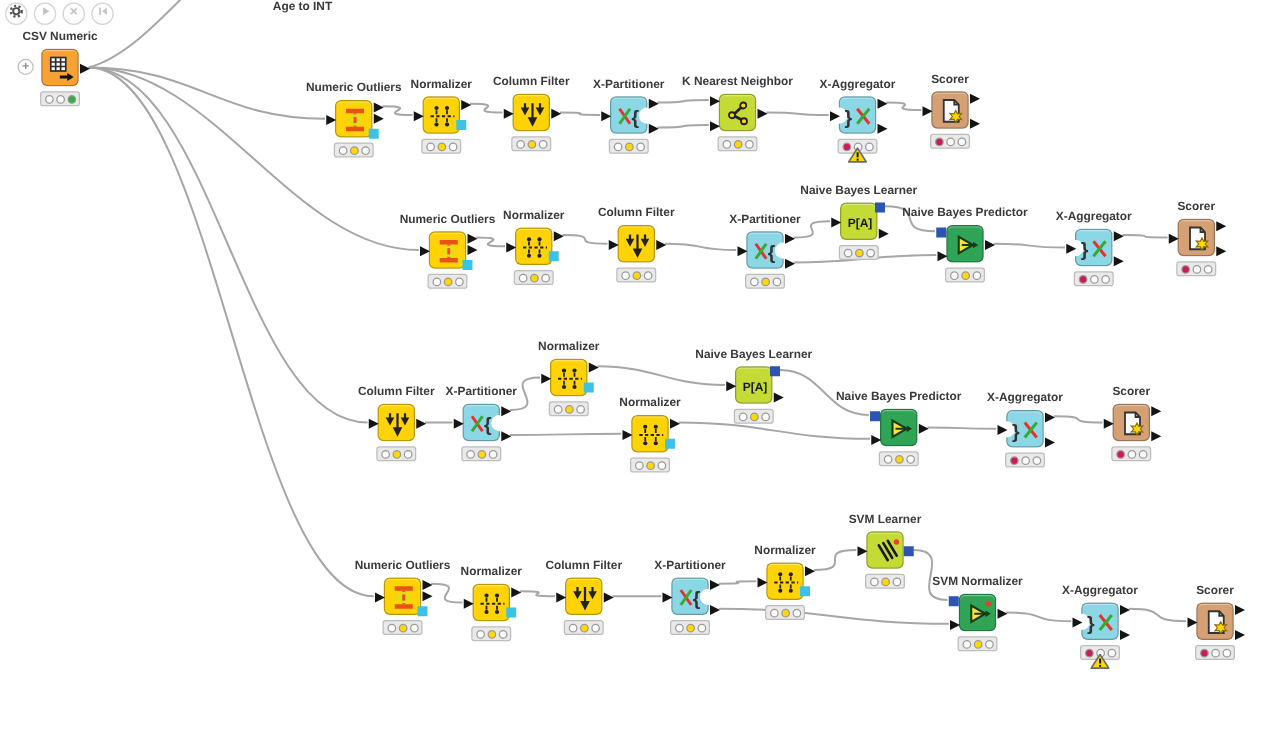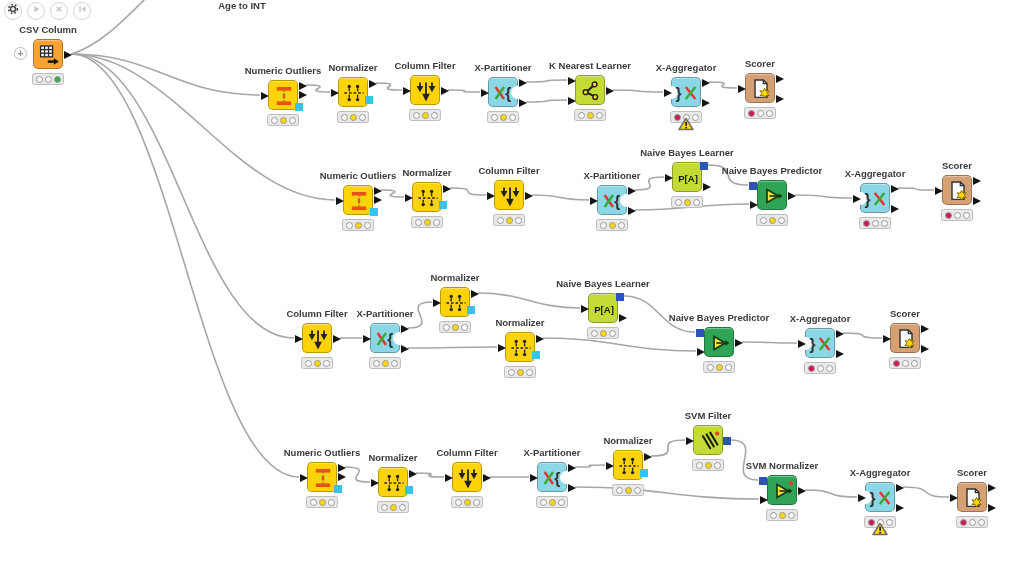--- a/index.html
+++ b/index.html
@@ -108,21 +108,21 @@
             <line x1="3" y1="8.5" x2="13" y2="8.5"></line>
             <line x1="6.3" y1="2.5" x2="6.3" y2="11.5"></line>
             <line x1="9.6" y1="2.5" x2="9.6" y2="11.5"></line>
           </g>
           <line x1="9" y1="15.5" x2="15" y2="15.5" stroke="#111" stroke-width="2"></line>
           <polygon points="14,12.8 18.3,15.5 14,18.2" fill="#111"></polygon>
         </svg>
         <div class="port-tri" style="left: 30px; top: 10.5px;"></div>
       </div>
       <div class="plus" style="left: 14px; top: 47px;">+</div>
-      <div class="nlabel" style="left: 48px; top: 24px;">CSV Column</div>
+      <div class="nlabel" style="left: 48px; top: 24px;">CSV Numeric</div>
       <div class="tlight" style="left: 32px; top: 73px;">
         <div class="lamp"></div>
         <div class="lamp"></div>
         <div class="lamp" style="background: rgb(53, 172, 70);"></div>
       </div>
       <div class="node" style="left: 268px; top: 80px; background: rgb(255, 211, 6);">
         <svg class="icon" width="24" height="24" viewBox="0 0 20 20">
           <rect x="4" y="2.5" width="12" height="3" fill="#E8521A"></rect>
           <rect x="4" y="14.5" width="12" height="3" fill="#E8521A"></rect>
           <rect x="9" y="5.5" width="2" height="9" fill="#E8521A"></rect>
@@ -211,21 +211,21 @@
           <g fill="#FFD800" stroke="#222" stroke-width="1.2">
             <circle cx="13" cy="4.5" r="2"></circle>
             <circle cx="5.5" cy="11" r="2"></circle>
             <circle cx="13.5" cy="15" r="2"></circle>
           </g>
         </svg>
         <div class="port-tri" style="left: -8px; top: 0.5px;"></div>
         <div class="port-tri" style="left: -8px; top: 20.5px;"></div>
         <div class="port-tri" style="left: 30px; top: 10.5px;"></div>
       </div>
-      <div class="nlabel" style="left: 590px; top: 60px;">K Nearest Learner</div>
+      <div class="nlabel" style="left: 590px; top: 60px;">K Nearest Neighbor</div>
       <div class="tlight" style="left: 574px; top: 109px;">
         <div class="lamp"></div>
         <div class="lamp" style="background: rgb(255, 216, 0);"></div>
         <div class="lamp"></div>
       </div>
       <div class="node" style="left: 671px; top: 77px; background: rgb(140, 215, 230);">
         <div class="notch" style="left: -7px;"></div>
         <svg class="icon" width="24" height="24" viewBox="0 0 20 20">
           <text x="0.5" y="15" font-size="13" font-weight="bold" fill="#333" font-family="Liberation Sans,sans-serif">}</text>
           <path d="M9 5 L17 15" stroke="#E5332A" stroke-width="2"></path>
@@ -670,21 +670,21 @@
           <g stroke="#1a1a1a" stroke-width="1.7" stroke-linecap="round">
             <path d="M5 6 L11 16"></path>
             <path d="M8 4.5 L14 14.5"></path>
             <path d="M11 3 L17 13"></path>
           </g>
           <circle cx="16.8" cy="3.8" r="1.8" fill="#E8402A"></circle>
         </svg>
         <div class="port-tri" style="left: -8px; top: 10.5px;"></div>
         <div class="port-sq" style="left: 29px; top: 11px; background: rgb(44, 85, 178);"></div>
       </div>
-      <div class="nlabel" style="left: 708px; top: 410px;">SVM Filter</div>
+      <div class="nlabel" style="left: 708px; top: 410px;">SVM Learner</div>
       <div class="tlight" style="left: 692px; top: 459px;">
         <div class="lamp"></div>
         <div class="lamp" style="background: rgb(255, 216, 0);"></div>
         <div class="lamp"></div>
       </div>
       <div class="node" style="left: 767px; top: 475px; background: rgb(47, 163, 86);">
         <svg class="icon" width="24" height="24" viewBox="0 0 20 20">
           <polygon points="5,4.5 5,15.5 14.5,10" fill="#FFE13B" stroke="#143C14" stroke-width="1.4"></polygon>
           <line x1="7" y1="10" x2="15.5" y2="10" stroke="#143C14" stroke-width="1.4"></line>
           <polygon points="14.5,7.8 18,10 14.5,12.2" fill="#143C14"></polygon>

